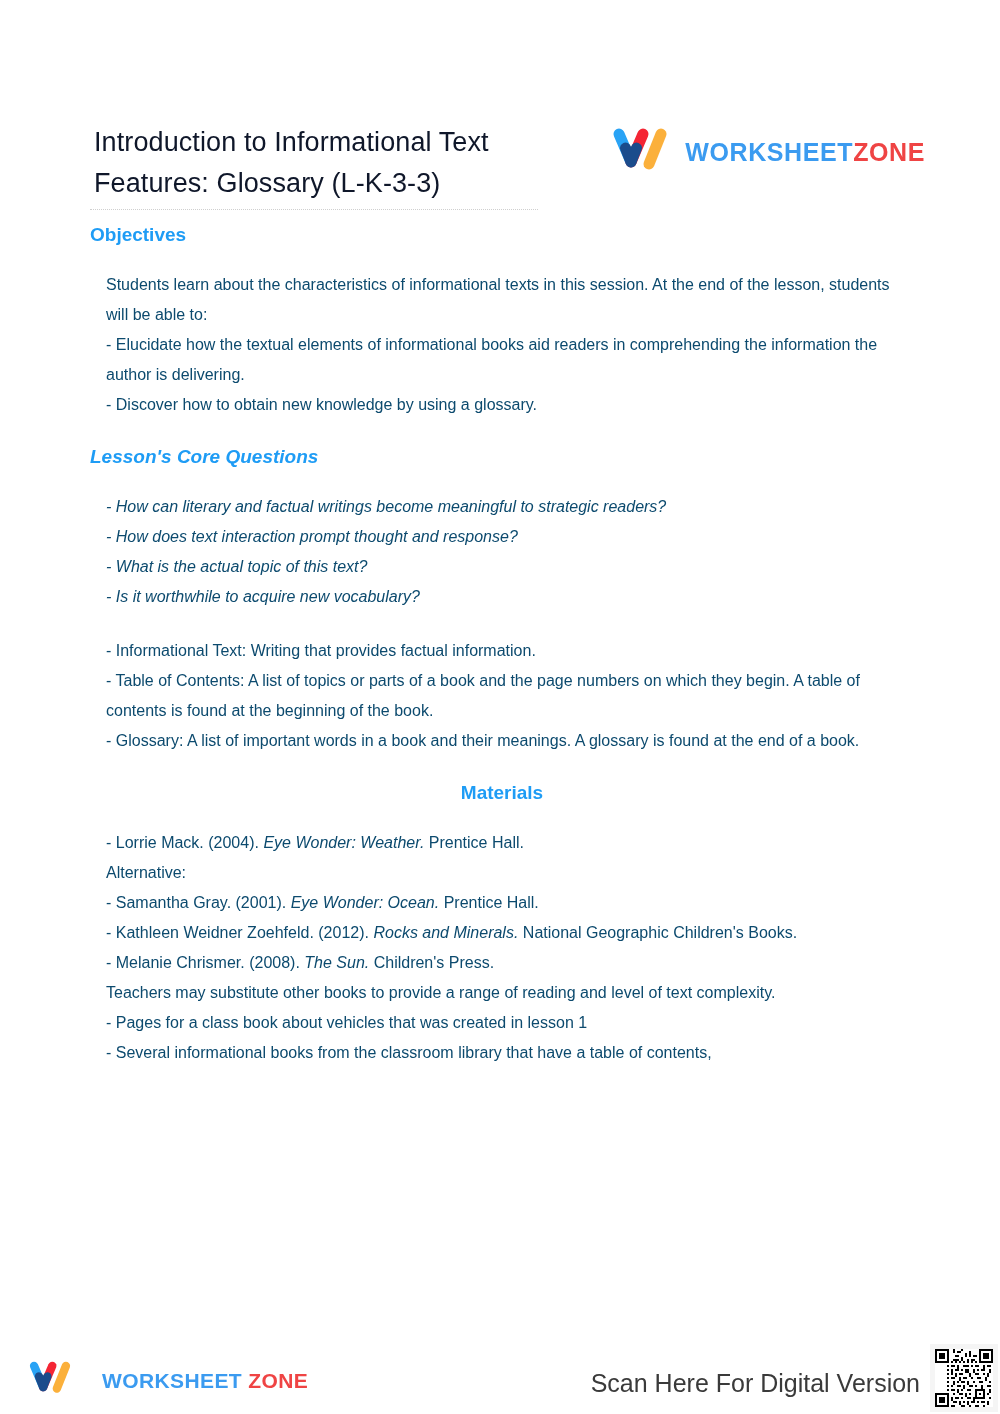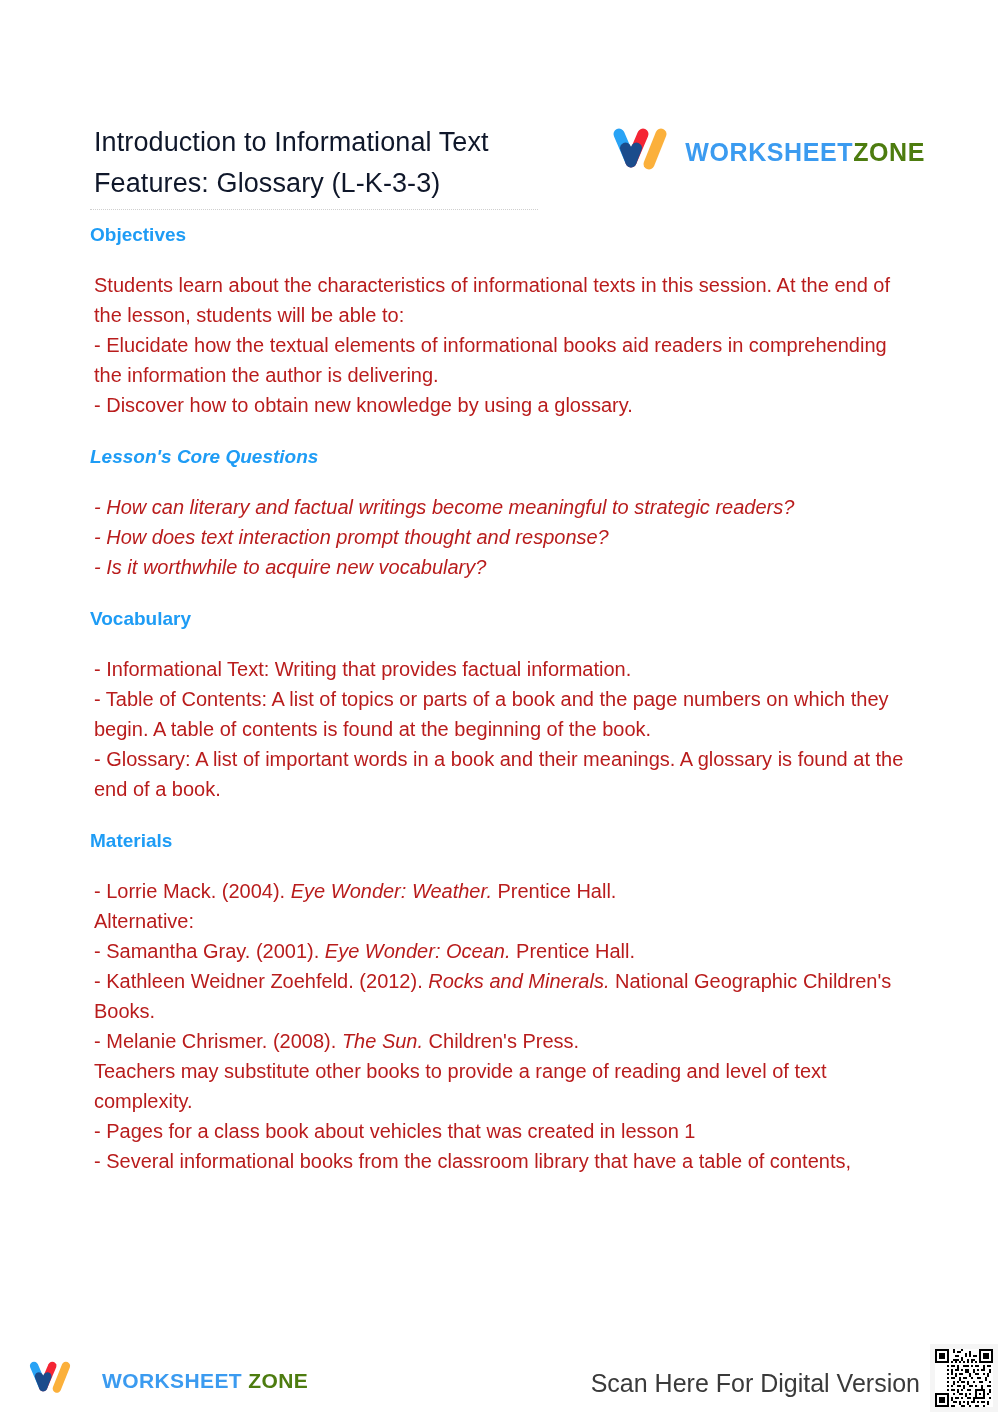--- a/index.html
+++ b/index.html
@@ -64,53 +64,53 @@
     display: block;
   }
   .brand-word {
     font-size: 25px;
     font-weight: 700;
     letter-spacing: 0.6px;
     line-height: 1;
     white-space: nowrap;
   }
   .brand-worksheet { color: #3B9BF0; }
-  .brand-zone { color: #4d7c0f; margin-top: 9px; }
+  .brand-zone { color: #ef4444; margin-top: 9px; }
 
   
   .content {
     position: absolute;
     left: 90px;
     top: 222px;
     width: 824px;
   }
   .section { margin: 0 0 12px 0; }
   .section-heading {
     font-size: 19px;
     font-weight: 700;
     color: #1E9CF5;
     margin: 0 0 20px 0;
     line-height: 26px;
   }
   .section-body {
-    font-size: 20px;
+    font-size: 16px;
     line-height: 30px;
-    color: #b91c1c;
-    margin: 4px;
+    color: #0c4a6e;
+    margin: 16px;
   }
   .section-body .ln { display: block; }
   .section-body i { font-style: italic; }
 
   .sec-objectives { margin-bottom: 24px; }
   .sec-objectives .section-heading { margin-bottom: 22px; }
   .sec-questions { margin-bottom: 24px; font-style: italic; }
   .sec-questions .section-heading { margin-bottom: 22px; }
   .sec-vocabulary { margin-bottom: 24px; }
   .sec-vocabulary .section-heading { margin-bottom: 22px; }
-  .sec-materials .section-heading { margin-bottom: 22px; }
+  .sec-materials .section-heading { margin-bottom: 22px; text-align: center; }
 
   
   .footer {
     position: absolute;
     left: 0;
     right: 0;
     bottom: 0;
     height: 86px;
   }
   .brand-footer {
@@ -186,26 +186,26 @@
         <span class="ln">- Elucidate how the textual elements of informational books aid readers in comprehending the information the author is delivering.</span>
         <span class="ln">- Discover how to obtain new knowledge by using a glossary.</span>
       </p>
     </div>
 
     <div class="section sec-questions">
       <h2 class="section-heading">Lesson's Core Questions</h2>
       <p class="section-body">
         <span class="ln">- How can literary and factual writings become meaningful to strategic readers?</span>
         <span class="ln">- How does text interaction prompt thought and response?</span>
+        <span class="ln">- What is the actual topic of this text?</span>
         <span class="ln">- Is it worthwhile to acquire new vocabulary?</span>
       </p>
     </div>
 
     <div class="section sec-vocabulary">
-      <h2 class="section-heading">Vocabulary</h2>
       <p class="section-body">
         <span class="ln">- Informational Text: Writing that provides factual information.</span>
         <span class="ln">- Table of Contents: A list of topics or parts of a book and the page numbers on which they begin. A table of contents is found at the beginning of the book.</span>
         <span class="ln">- Glossary: A list of important words in a book and their meanings. A glossary is found at the end of a book.</span>
       </p>
     </div>
 
     <div class="section sec-materials">
       <h2 class="section-heading">Materials</h2>
       <p class="section-body">

